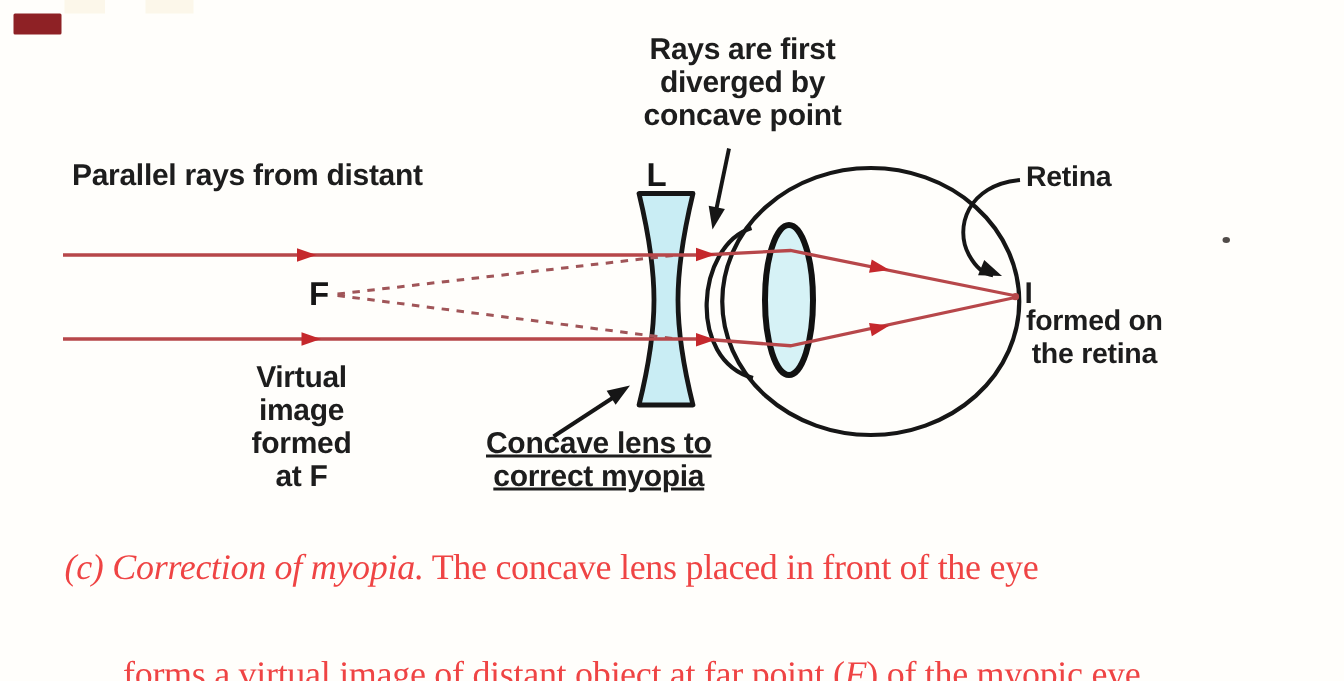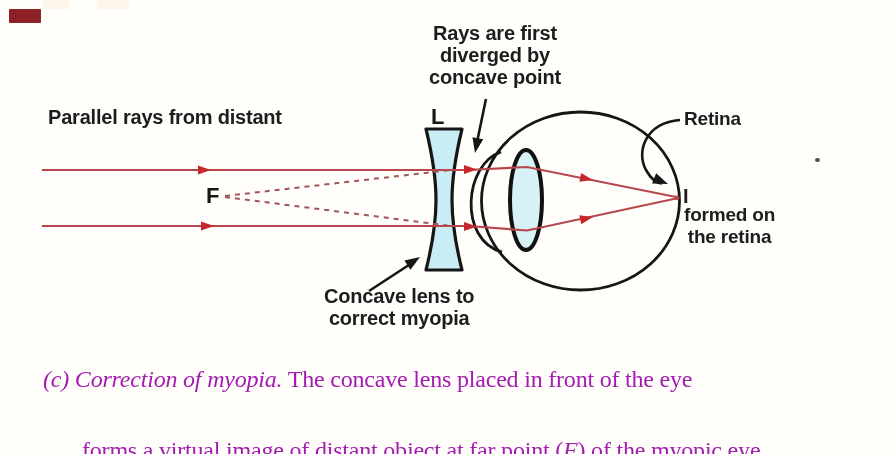--- a/index.html
+++ b/index.html
@@ -5,21 +5,21 @@
   html,body{margin:0;padding:0;}
   body{width:896px;height:454px;position:relative;background:#fffefb;overflow:hidden;
        font-family:"Liberation Sans",sans-serif;}
   .stage{position:absolute;inset:0;width:896px;height:454px;}
   svg{position:absolute;left:0;top:0;}
   .lbl{position:absolute;color:#1d1d1d;font-weight:700;letter-spacing:-0.2px;line-height:22px;
        font-size:20px;white-space:nowrap;text-align:center;}
   .lbl.center{text-align:center;transform:translateX(-50%);}
   .lbl.small{font-size:19px;line-height:21.5px;}
   .letter{position:absolute;color:#161616;font-weight:700;font-size:22px;}
-  .caption{position:absolute;font-family:"Liberation Serif",serif;font-size:24px;color:#a21caf;
+  .caption{position:absolute;font-family:"Liberation Serif",serif;font-size:24px;color:#ef4444;
            white-space:nowrap;letter-spacing:-0.2px;}
   .caption .it{font-style:italic;}
   .artifact{position:absolute;}
   #artifact-redbox{left:9px;top:9px;width:32px;height:14px;background:#8e2125;border-radius:1px;}
   #artifact-cream1{left:43px;top:0;width:27px;height:9px;background:#fcf7ea;}
   #artifact-cream2{left:97px;top:0;width:32px;height:9px;background:#fcf7ea;}
   #artifact-dot{left:815px;top:158px;width:5px;height:4px;background:#514c49;border-radius:50%;}
 </style>
 </head>
 <body>
@@ -75,22 +75,28 @@
   </div>
 
   <div class="letter" style="left:431px;top:104px;">L</div>
 
   <div class="lbl" style="left:48px;top:106px;">
     <div>Parallel rays from distant</div>
   </div>
 
   <div class="letter" style="left:206px;top:183px;">F</div>
 
+  <div class="lbl center" style="left:201px;top:241px;">
+    <div>Virtual</div>
+    <div>image</div>
+    <div>formed</div>
+    <div>at F</div>
+  </div>
 
-  <div class="lbl" style="left:324px;top:285px;">
+  <div class="lbl" style="left:324px;top:285px;text-decoration:underline;">
     <div>Concave lens to</div>
     <div>correct myopia</div>
   </div>
 
   <div class="lbl small" style="left:684px;top:108px;">Retina</div>
 
   <div class="lbl" style="left:683px;top:185px;">I</div>
 
   <div class="lbl small" style="left:684px;top:204px;">
     <div>formed on</div>

